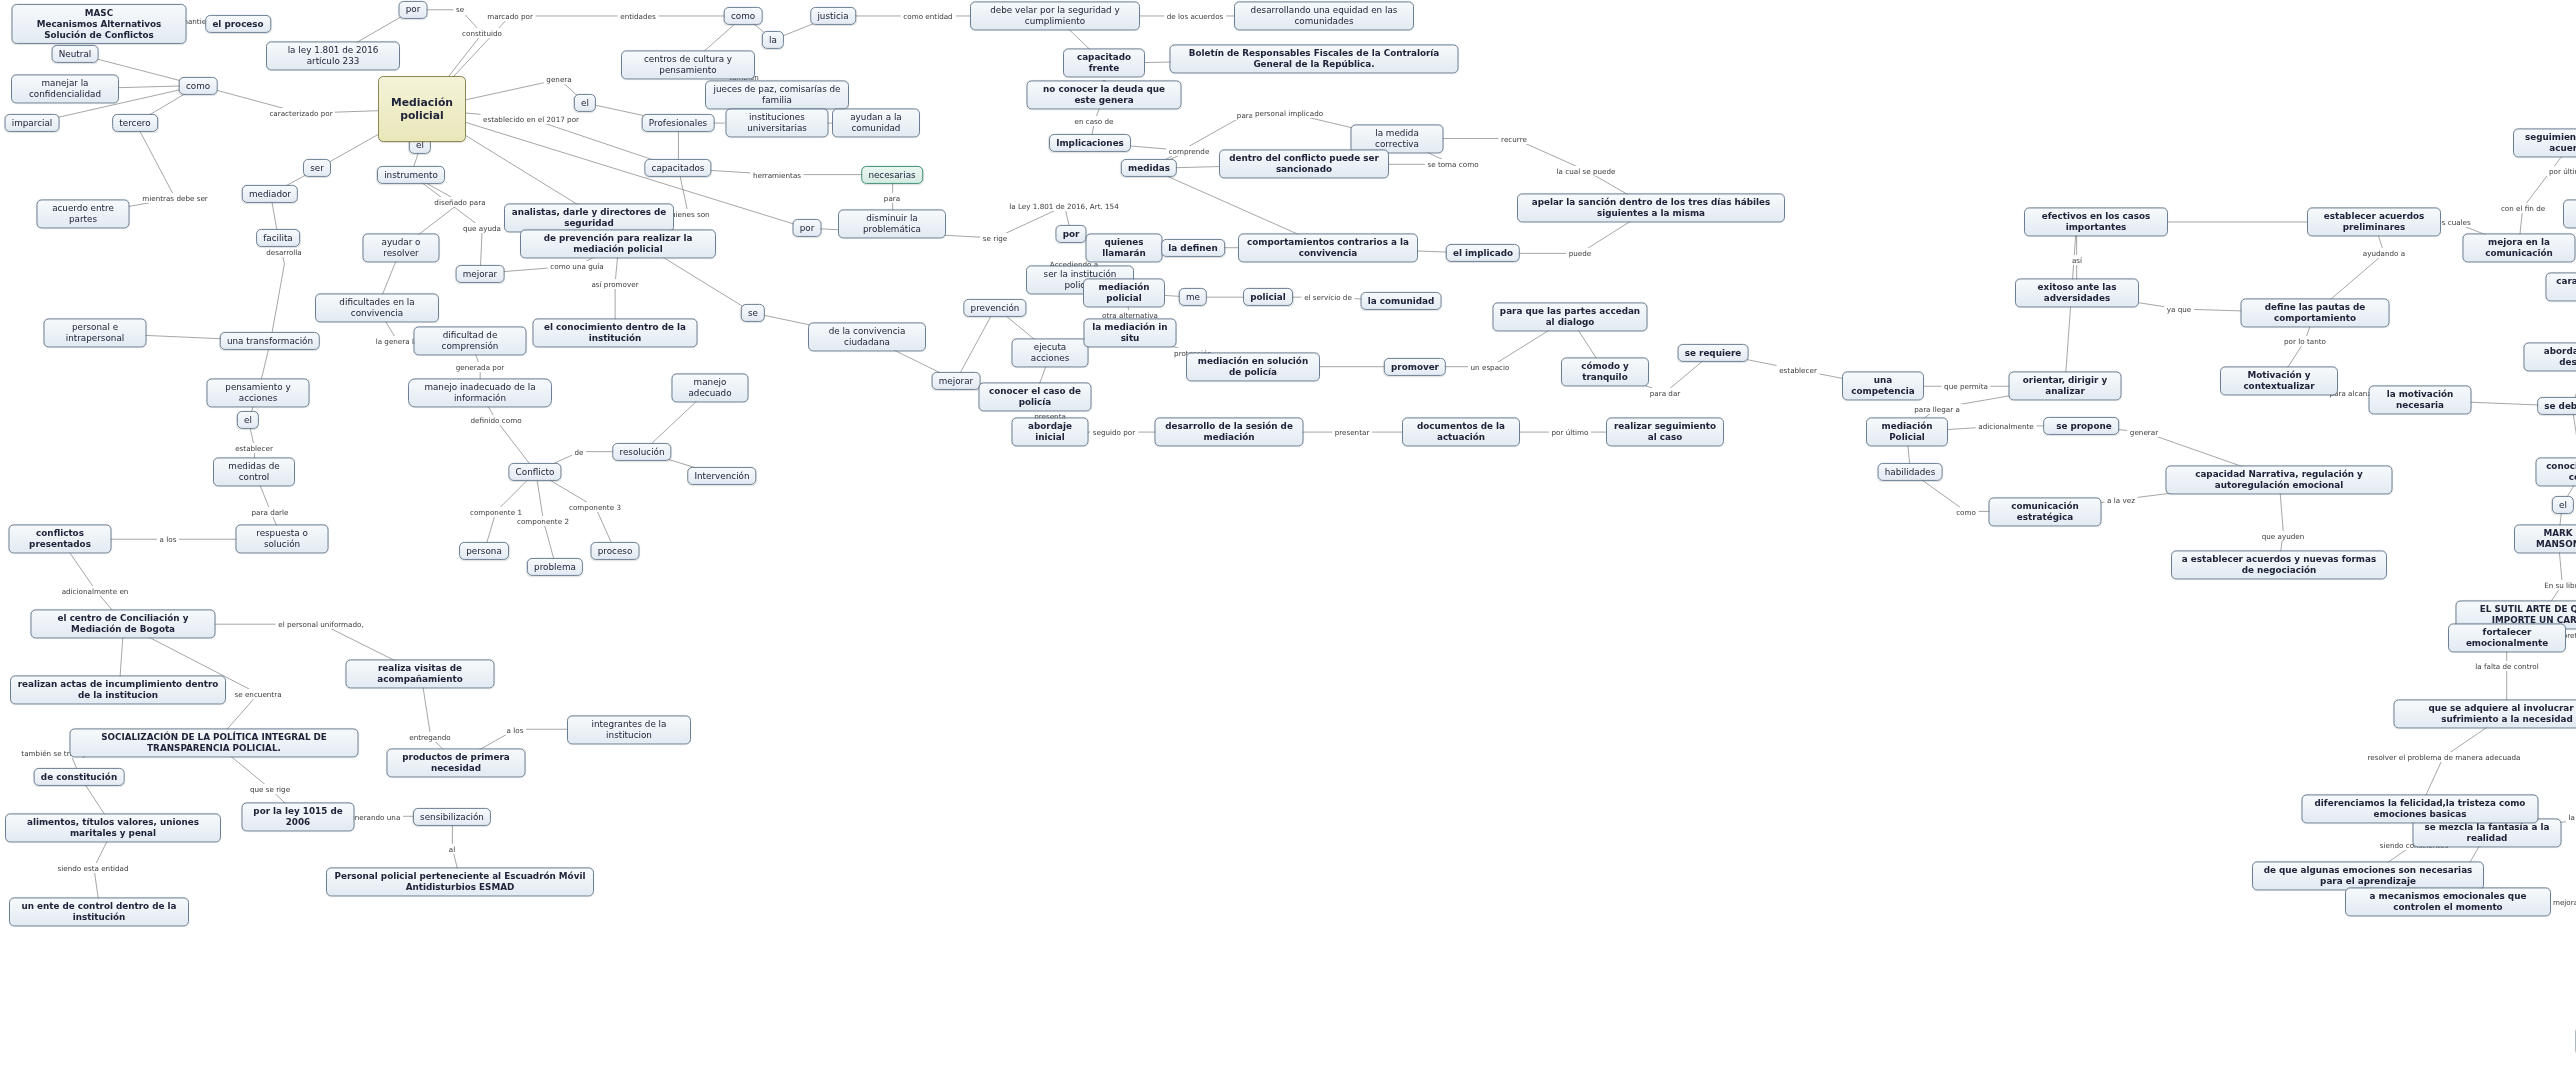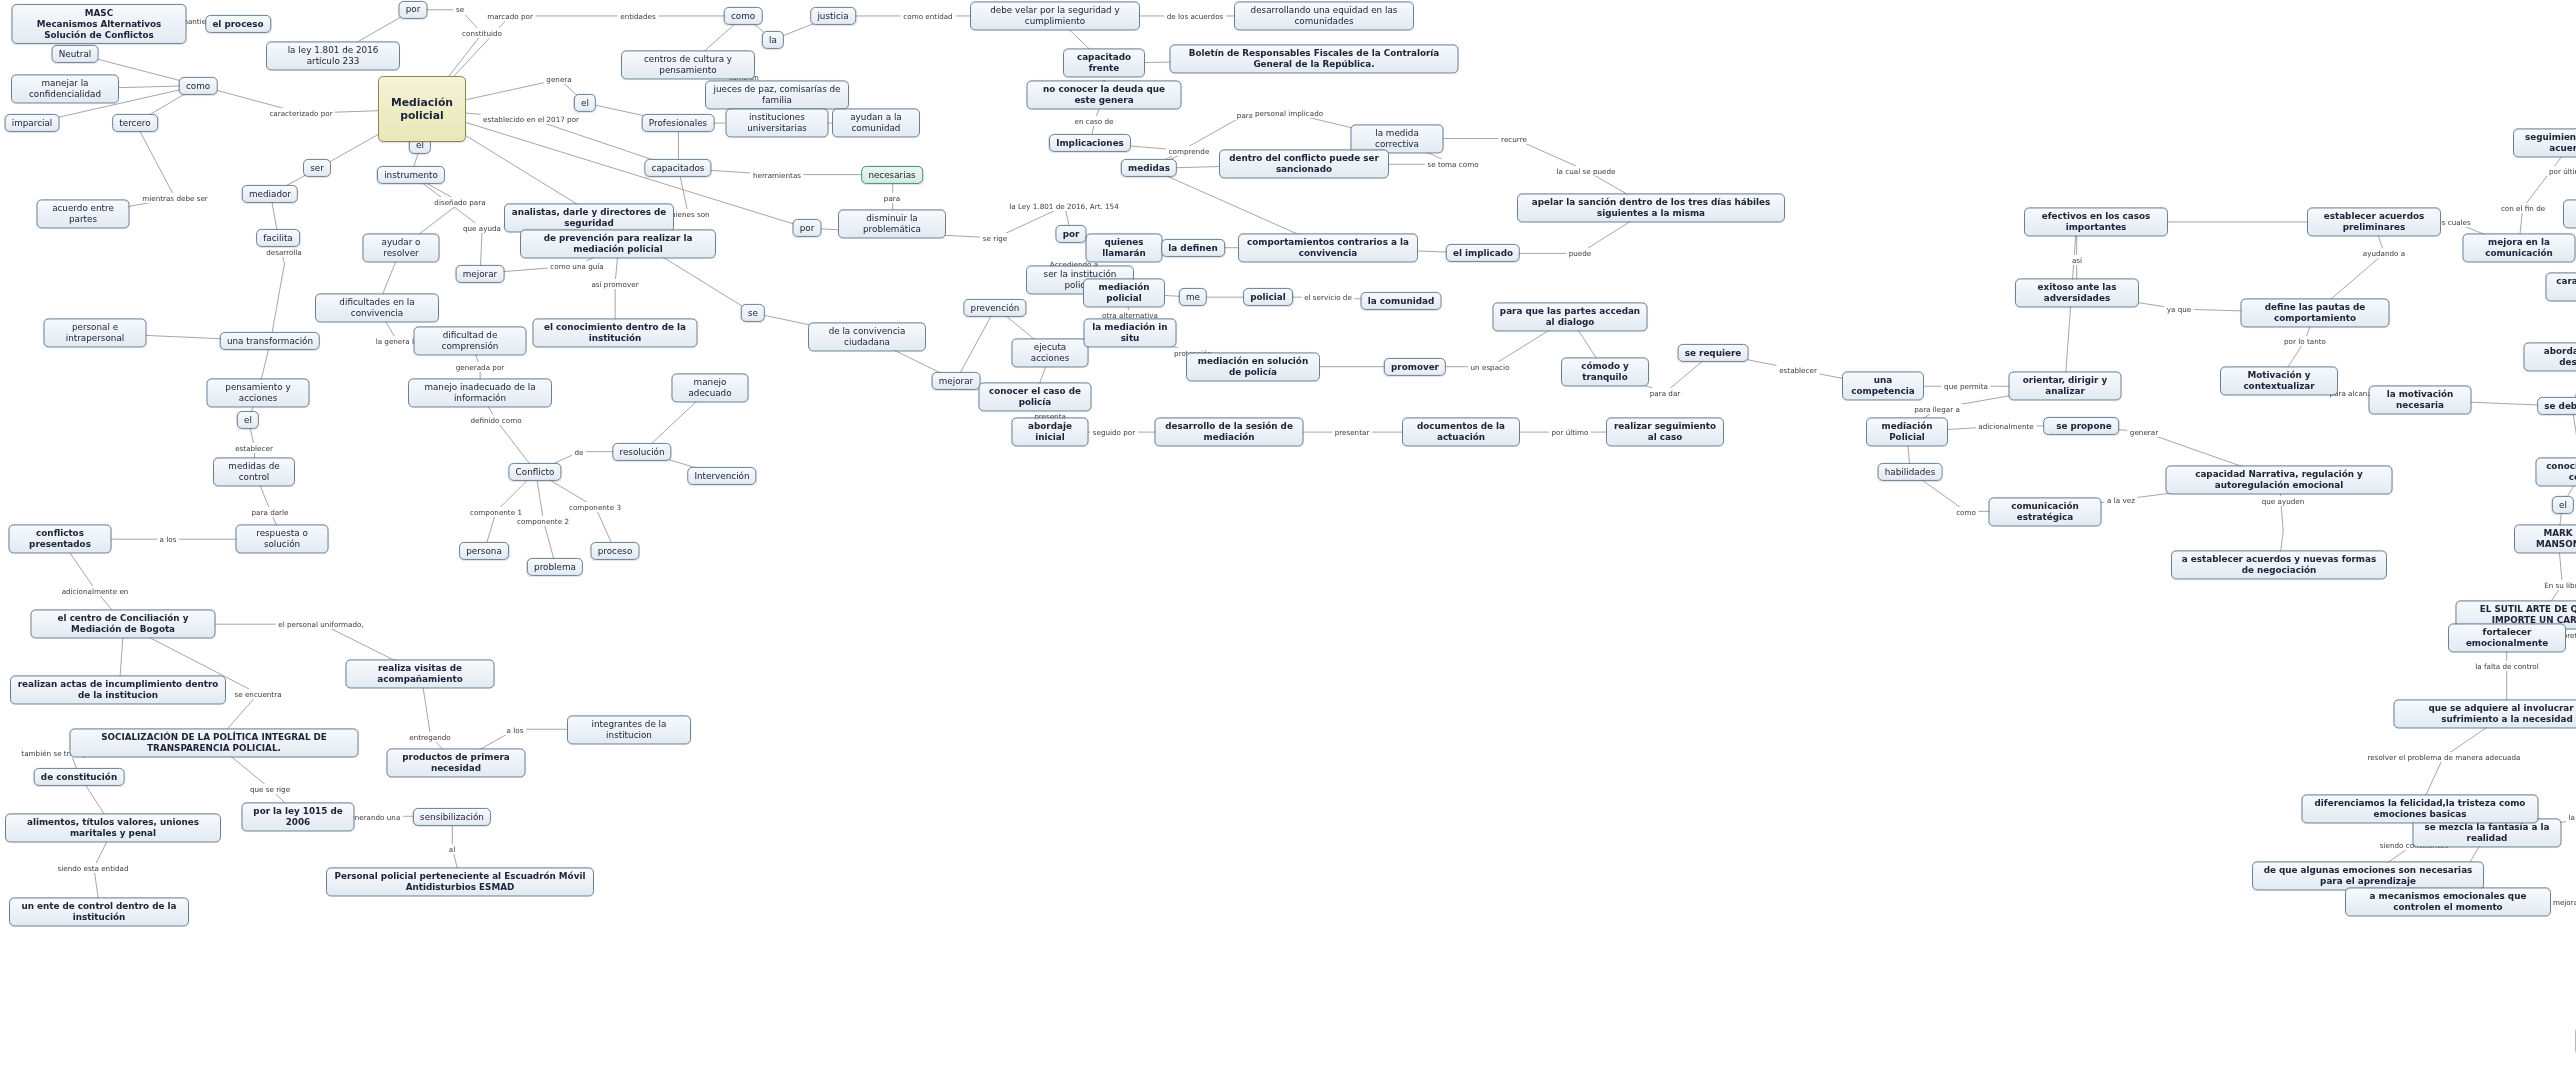--- a/index.html
+++ b/index.html
@@ -366,21 +366,21 @@
     <div class="node c" style="left: 420px; top: 145px;">el</div>
     <div class="node c" style="left: 411px; top: 175px;">instrumento</div>
     <div class="node l" style="left: 460px; top: 202px;">diseñado para</div>
     <div class="node l" style="left: 482px; top: 228px;">que ayuda</div>
     <div class="node c" style="left: 401px; top: 248px; max-width: 77px;">ayudar o resolver</div>
     <div class="node c" style="left: 480px; top: 274px;">mejorar</div>
     <div class="node c" style="left: 377px; top: 308px; max-width: 124px;">dificultades en la convivencia</div>
     <div class="node l" style="left: 397px; top: 341px;">la genera la</div>
     <div class="node c" style="left: 470px; top: 341px; max-width: 113px;">dificultad de comprensión</div>
     <div class="node l" style="left: 480px; top: 367px;">generada por</div>
-    <div class="node c" style="left: 480px; top: 393px; max-width: 144px;">manejo inadecuado de la información</div>
+    <div class="node c" style="left: 480px; top: 393px; max-width: 144px; border-radius: 7px;">manejo inadecuado de la información</div>
     <div class="node l" style="left: 496px; top: 420px;">definido como</div>
     <div class="node c" style="left: 535px; top: 472px;">Conflicto</div>
     <div class="node l" style="left: 496px; top: 512px;">componente 1</div>
     <div class="node l" style="left: 543px; top: 521px;">componente 2</div>
     <div class="node l" style="left: 595px; top: 507px;">componente 3</div>
     <div class="node c" style="left: 484px; top: 551px;">persona</div>
     <div class="node c" style="left: 555px; top: 567px;">problema</div>
     <div class="node c" style="left: 615px; top: 551px;">proceso</div>
     <div class="node l" style="left: 579px; top: 452px;">de</div>
     <div class="node c" style="left: 642px; top: 452px;">resolución</div>
@@ -440,21 +440,21 @@
     <div class="node l" style="left: 1937px; top: 409px;">para llegar a</div>
     <div class="node b" style="left: 1907px; top: 432px; max-width: 82px;">mediación Policial</div>
     <div class="node l" style="left: 2006px; top: 426px;">adicionalmente</div>
     <div class="node b" style="left: 2081px; top: 426px; padding-left: 12px;">se propone</div>
     <div class="node l" style="left: 2144px; top: 432px;">generar</div>
     <div class="node c" style="left: 1910px; top: 472px;">habilidades</div>
     <div class="node l" style="left: 1966px; top: 512px;">como</div>
     <div class="node b" style="left: 2045px; top: 512px; max-width: 113px;">comunicación estratégica</div>
     <div class="node l" style="left: 2121px; top: 500px;">a la vez</div>
     <div class="node b" style="left: 2279px; top: 480px; max-width: 227px;">capacidad Narrativa, regulación y autoregulación emocional</div>
-    <div class="node l" style="left: 2283px; top: 501px; text-align: center;">que ayuden</div>
+    <div class="node l" style="left: 2283px; top: 536px; text-align: center;">que ayuden</div>
     <div class="node b" style="left: 2279px; top: 565px; max-width: 216px;">a establecer acuerdos y nuevas formas de negociación</div>
     <div class="node b" style="left: 1035px; top: 397px; max-width: 113px;">conocer el caso de policía</div>
     <div class="node l" style="left: 1050px; top: 416px;">presenta</div>
     <div class="node b" style="left: 1050px; top: 432px; max-width: 77px;">abordaje inicial</div>
     <div class="node l" style="left: 1114px; top: 432px;">seguido por</div>
     <div class="node b" style="left: 1229px; top: 432px; max-width: 149px;">desarrollo de la sesión de mediación</div>
     <div class="node l" style="left: 1352px; top: 432px;">presentar</div>
     <div class="node b" style="left: 1461px; top: 432px; max-width: 118px;">documentos de la actuación</div>
     <div class="node l" style="left: 1570px; top: 432px;">por último</div>
     <div class="node b" style="left: 1665px; top: 432px; max-width: 118px;">realizar seguimiento al caso</div>

